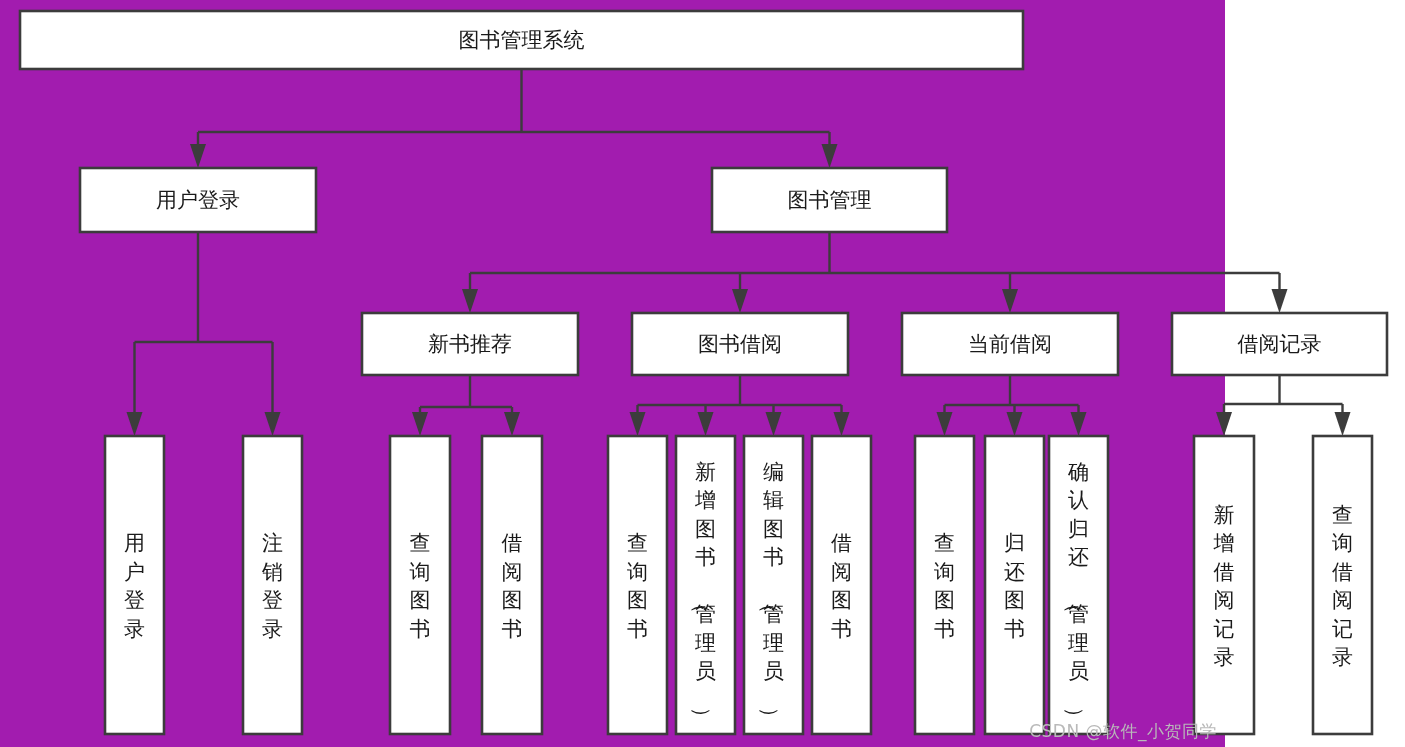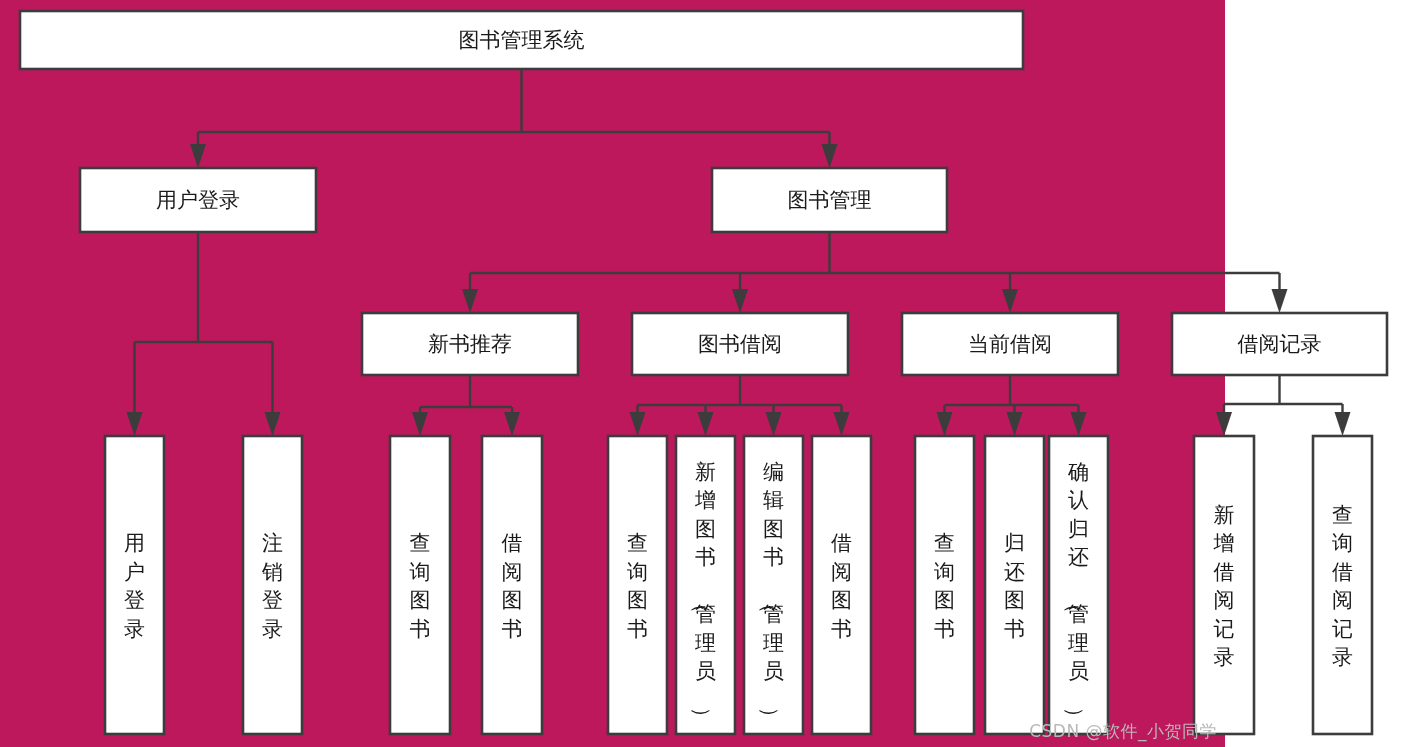--- a/index.html
+++ b/index.html
@@ -11,21 +11,21 @@
   body {
     width: 1405px;
     height: 747px;
     overflow: hidden;
     font-family: "DejaVu Sans", "Liberation Sans", sans-serif;
   }
   #diagram-root {
     position: relative;
     width: 1225px;
     height: 747px;
-    background: #be185d;
+    background: #a21caf;
   }
   svg.diagram-canvas {
     position: absolute;
     left: 0;
     top: 0;
     width: 1405px;
     height: 747px;
     display: block;
   }
   .node-rect {

